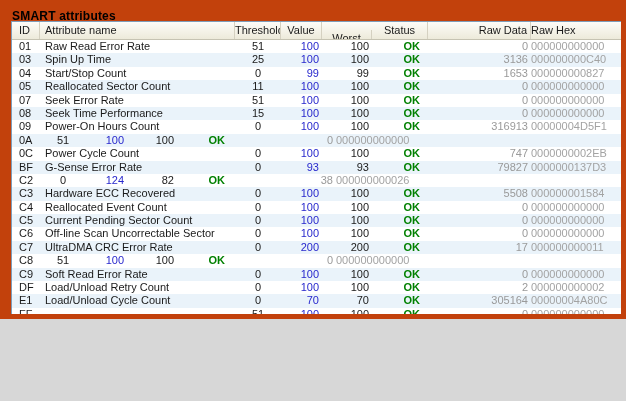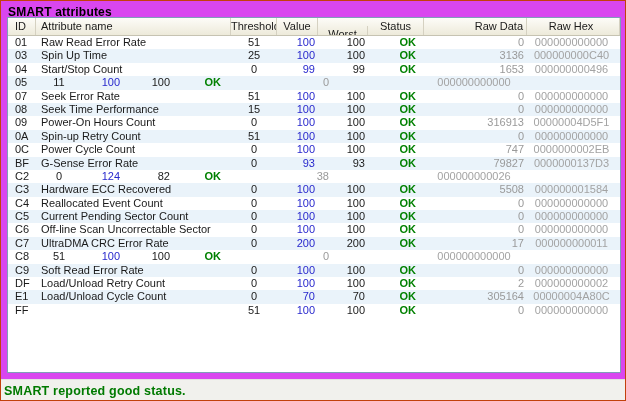--- a/index.html
+++ b/index.html
@@ -3,23 +3,23 @@
 <meta charset="utf-8">
 <style>
   html,body{margin:0;padding:0;}
   body{
     font-family:"Liberation Sans", sans-serif;
     background:#d7d7d7;
   }
   *{box-sizing:border-box;}
   .window{
     position:relative;
-    width:626px;height:401px;
-    background:#d946ef;
-    border:1px solid #c2410c;
+    width:626px;height:319px;
+    background:#c2410c;
+    border:5px solid #c2410c;
     overflow:hidden;
   }
   .title{
     position:absolute;left:7px;top:4px;
     font-size:12px;font-weight:bold;color:#000000;
     letter-spacing:0.2px;
   }
   .table-panel{
     position:absolute;left:6px;top:16px;
     width:614px;height:356px;
@@ -49,21 +49,21 @@
   .cell{white-space:nowrap;overflow:hidden;}
 
   
   .col-id{width:28px;padding-left:7px;text-align:left;}
   .col-name{width:195px;padding-left:5px;text-align:left;}
   .col-threshold{width:46px;text-align:center;}
   .col-value{width:41px;text-align:right;padding-right:3px;}
   .col-worst{width:50px;text-align:right;padding-right:3px;}
   .col-status{width:56px;text-align:right;padding-right:8px;}
   .col-raw_data{width:103px;text-align:right;padding-right:3px;}
-  .col-raw_hex{flex:1;text-align:center;padding-right:4px;}
+  .col-raw_hex{flex:1;text-align:left;padding-right:4px;}
 
   
   .hcell.col-threshold{text-align:center;padding-right:3px;}
   .hcell.col-value{text-align:center;padding-right:0;}
   .hcell.col-worst{text-align:center;padding-right:0;margin-top:8px;}
   .hcell.col-status{text-align:center;padding-right:0;}
 
   
   .cell.col-value{color:#2828CD;}
   .cell.col-status{color:#008000;font-weight:bold;}
@@ -120,24 +120,25 @@
           <div class="cell col-raw_hex">000000000C40</div>
         </div>
         <div class="row">
           <div class="cell col-id">04</div>
           <div class="cell col-name">Start/Stop Count</div>
           <div class="cell col-threshold">0</div>
           <div class="cell col-value">99</div>
           <div class="cell col-worst">99</div>
           <div class="cell col-status">OK</div>
           <div class="cell col-raw_data">1653</div>
-          <div class="cell col-raw_hex">000000000496</div>
+          <div class="cell col-raw_hex">000000000827</div>
         </div>
         <div class="row alt">
           <div class="cell col-id">05</div>
+          <div class="cell col-name">Reallocated Sector Count</div>
           <div class="cell col-threshold">11</div>
           <div class="cell col-value">100</div>
           <div class="cell col-worst">100</div>
           <div class="cell col-status">OK</div>
           <div class="cell col-raw_data">0</div>
           <div class="cell col-raw_hex">000000000000</div>
         </div>
         <div class="row">
           <div class="cell col-id">07</div>
           <div class="cell col-name">Seek Error Rate</div>
@@ -163,21 +164,20 @@
           <div class="cell col-name">Power-On Hours Count</div>
           <div class="cell col-threshold">0</div>
           <div class="cell col-value">100</div>
           <div class="cell col-worst">100</div>
           <div class="cell col-status">OK</div>
           <div class="cell col-raw_data">316913</div>
           <div class="cell col-raw_hex">00000004D5F1</div>
         </div>
         <div class="row alt">
           <div class="cell col-id">0A</div>
-          <div class="cell col-name">Spin-up Retry Count</div>
           <div class="cell col-threshold">51</div>
           <div class="cell col-value">100</div>
           <div class="cell col-worst">100</div>
           <div class="cell col-status">OK</div>
           <div class="cell col-raw_data">0</div>
           <div class="cell col-raw_hex">000000000000</div>
         </div>
         <div class="row">
           <div class="cell col-id">0C</div>
           <div class="cell col-name">Power Cycle Count</div>

